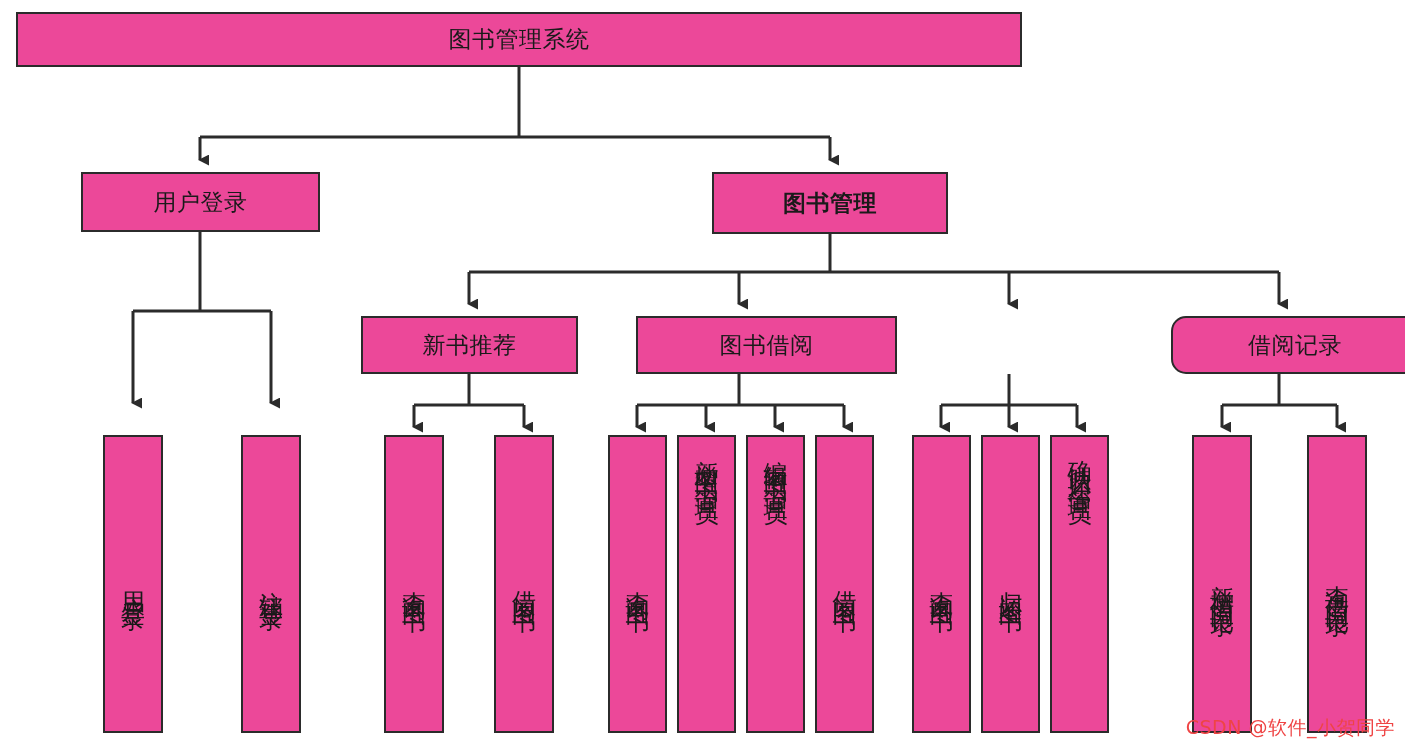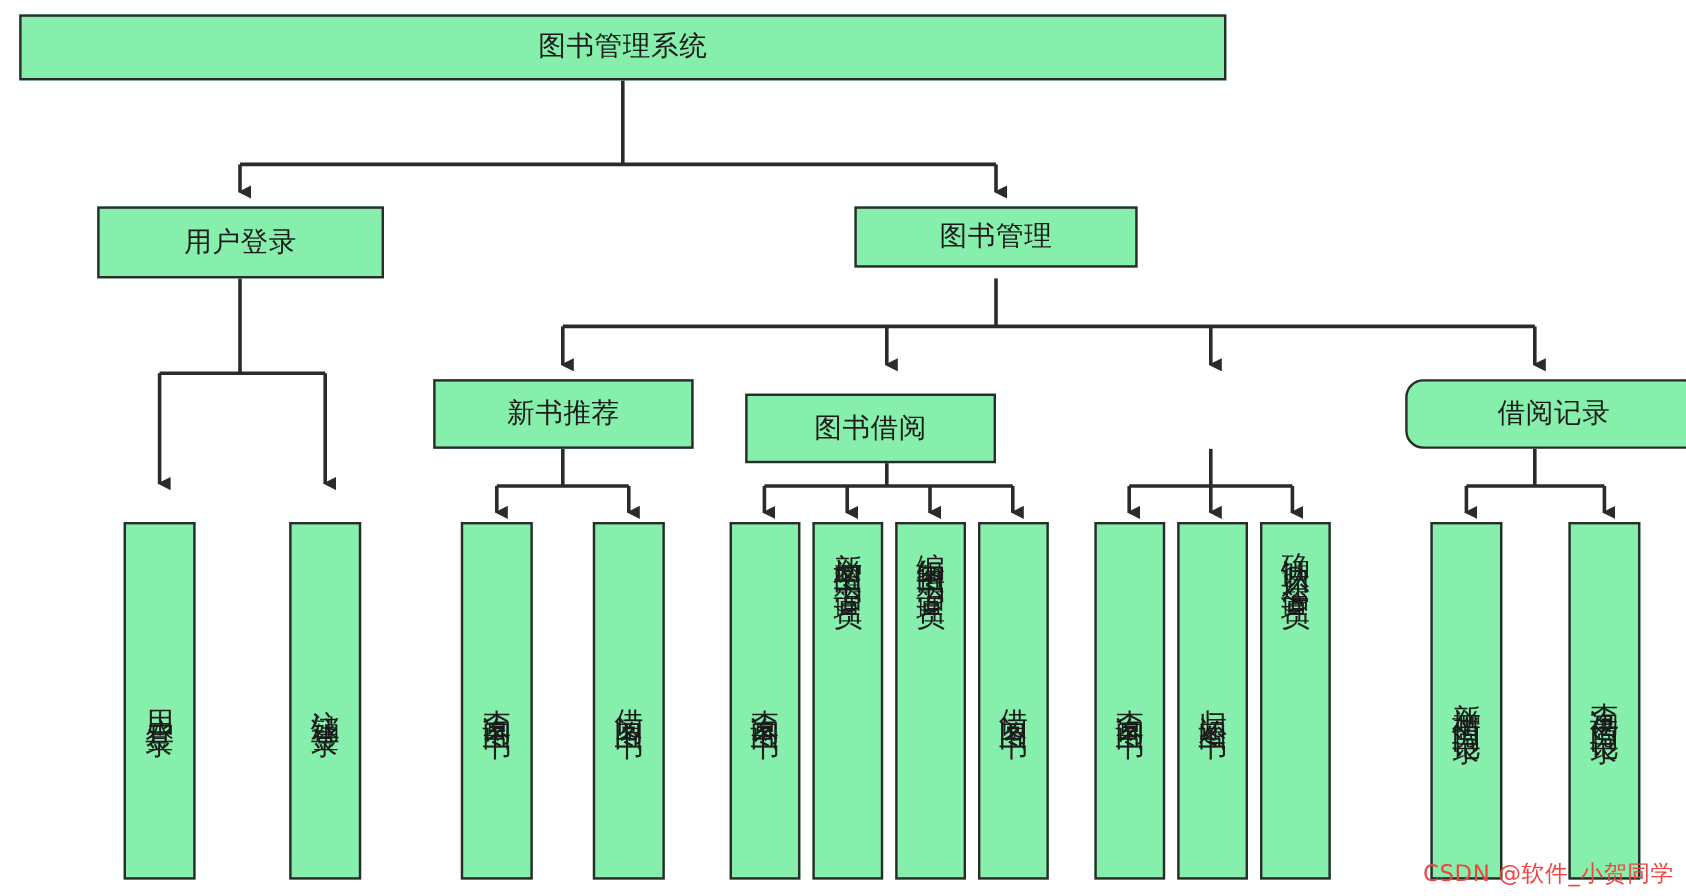--- a/index.html
+++ b/index.html
@@ -14,21 +14,21 @@
     position: relative;
     width: 1405px;
     height: 747px;
     background: #ffffff;
     overflow: hidden;
   }
   .node {
     position: absolute;
     box-sizing: border-box;
     border: 2.5px solid #2b2b2b;
-    background: #86efac;
+    background: #ec4899;
     display: flex;
     align-items: center;
     justify-content: center;
     color: #1a1a1a;
   }
   .node .label {
     font-size: 23px;
     line-height: 1.15;
     letter-spacing: 0.5px;
     white-space: nowrap;
@@ -130,28 +130,28 @@
     </g>
   </svg>
 
   <div class="node" style="left:16px; top:12px; width:1006px; height:55px;">
     <span class="label">图书管理系统</span>
   </div>
 
   <div class="node" style="left:81px; top:172px; width:239px; height:60px;">
     <span class="label">用户登录</span>
   </div>
-  <div class="node" style="left:712px; top:172px; width:236px; height:51px;">
+  <div class="node" style="left:712px; top:172px; width:236px; height:62px;font-weight:bold;">
     <span class="label">图书管理</span>
   </div>
 
   <div class="node" style="left:361px; top:316px; width:217px; height:58px;text-align:center;">
     <span class="label">新书推荐</span>
   </div>
-  <div class="node" style="left:621px; top:316px; width:209px; height:58px;margin-top:12px;">
+  <div class="node" style="left:636px; top:316px; width:261px; height:58px;">
     <span class="label">图书借阅</span>
   </div>
   <div class="node" style="left:1171px; top:316px; width:248px; height:58px;border-radius:15px;">
     <span class="label">借阅记录</span>
   </div>
 
   <div class="node vertical mid" style="left:103px; top:435px; width:60px; height:298px;">
     <span class="label">用户登录</span>
   </div>
   <div class="node vertical mid" style="left:241px; top:435px; width:60px; height:298px;">

